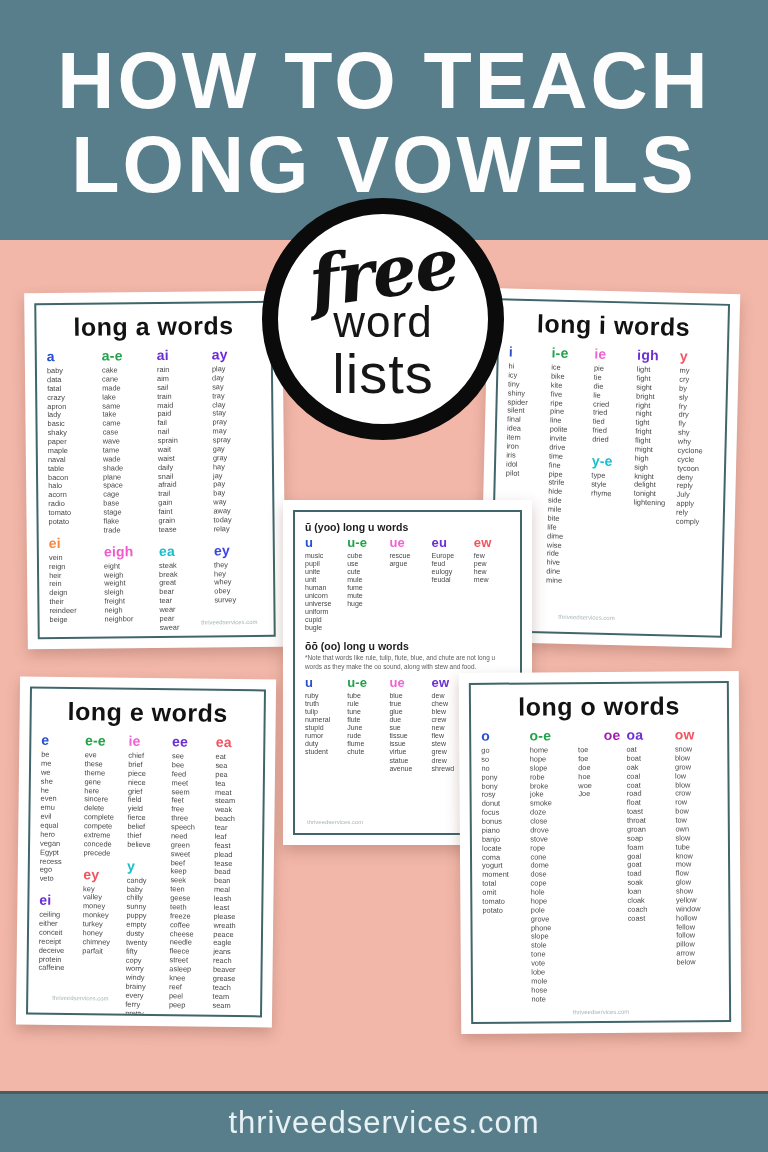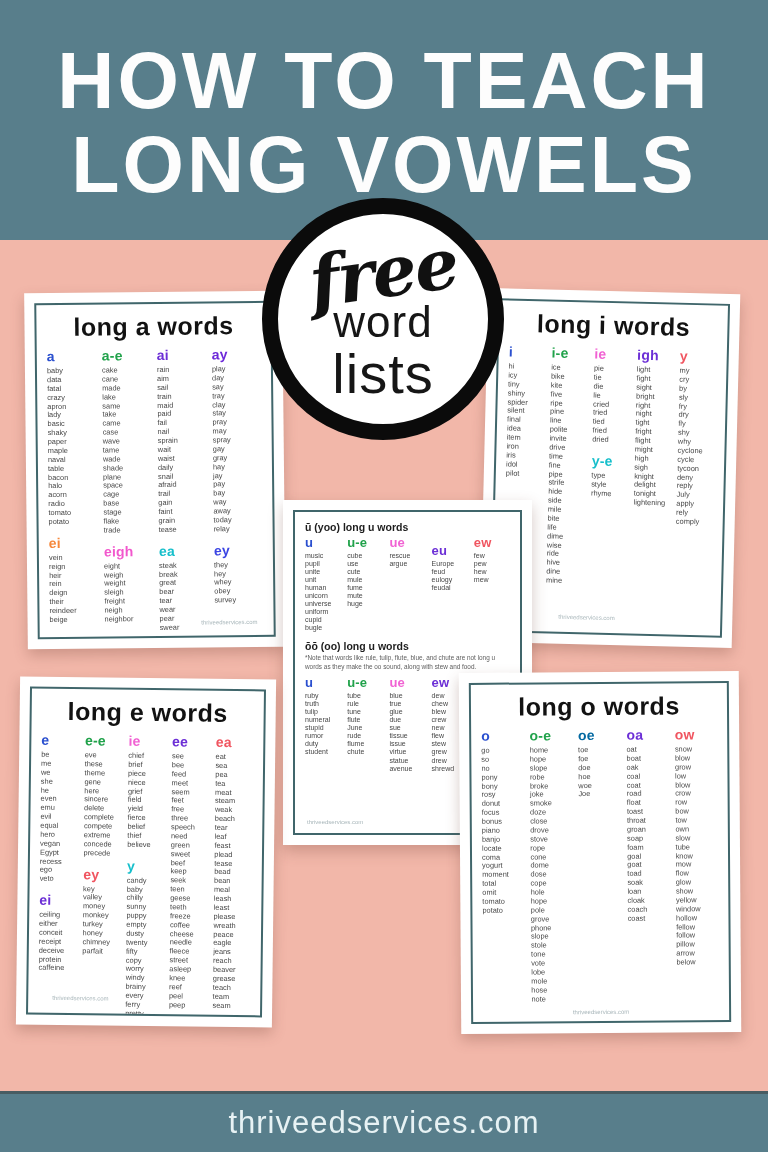--- a/index.html
+++ b/index.html
@@ -377,21 +377,21 @@
               </div>
               <div class="col">
                 <div class="group">
                   <div class="group-header" style="color: rgb(241, 98, 211);">ue</div>
                   <div class="word">rescue</div>
                   <div class="word">argue</div>
                 </div>
               </div>
               <div class="col">
                 <div class="group">
-                  <div class="group-header" style="color: rgb(108, 47, 214); margin-top: 8px;">eu</div>
+                  <div class="group-header" style="color: rgb(108, 47, 214);">eu</div>
                   <div class="word">Europe</div>
                   <div class="word">feud</div>
                   <div class="word">eulogy</div>
                   <div class="word">feudal</div>
                 </div>
               </div>
               <div class="col">
                 <div class="group">
                   <div class="group-header" style="color: rgb(240, 85, 96);">ew</div>
                   <div class="word">few</div>
@@ -712,21 +712,21 @@
                   <div class="word">tone</div>
                   <div class="word">vote</div>
                   <div class="word">lobe</div>
                   <div class="word">mole</div>
                   <div class="word">hose</div>
                   <div class="word">note</div>
                 </div>
               </div>
               <div class="col">
                 <div class="group">
-                  <div class="group-header" style="color: #0369a1;">oe</div>
+                  <div class="group-header" style="color: #a21caf; text-align: right;">oe</div>
                   <div class="word">toe</div>
                   <div class="word">foe</div>
                   <div class="word">doe</div>
                   <div class="word">hoe</div>
                   <div class="word">woe</div>
                   <div class="word">Joe</div>
                 </div>
               </div>
               <div class="col">
                 <div class="group">

